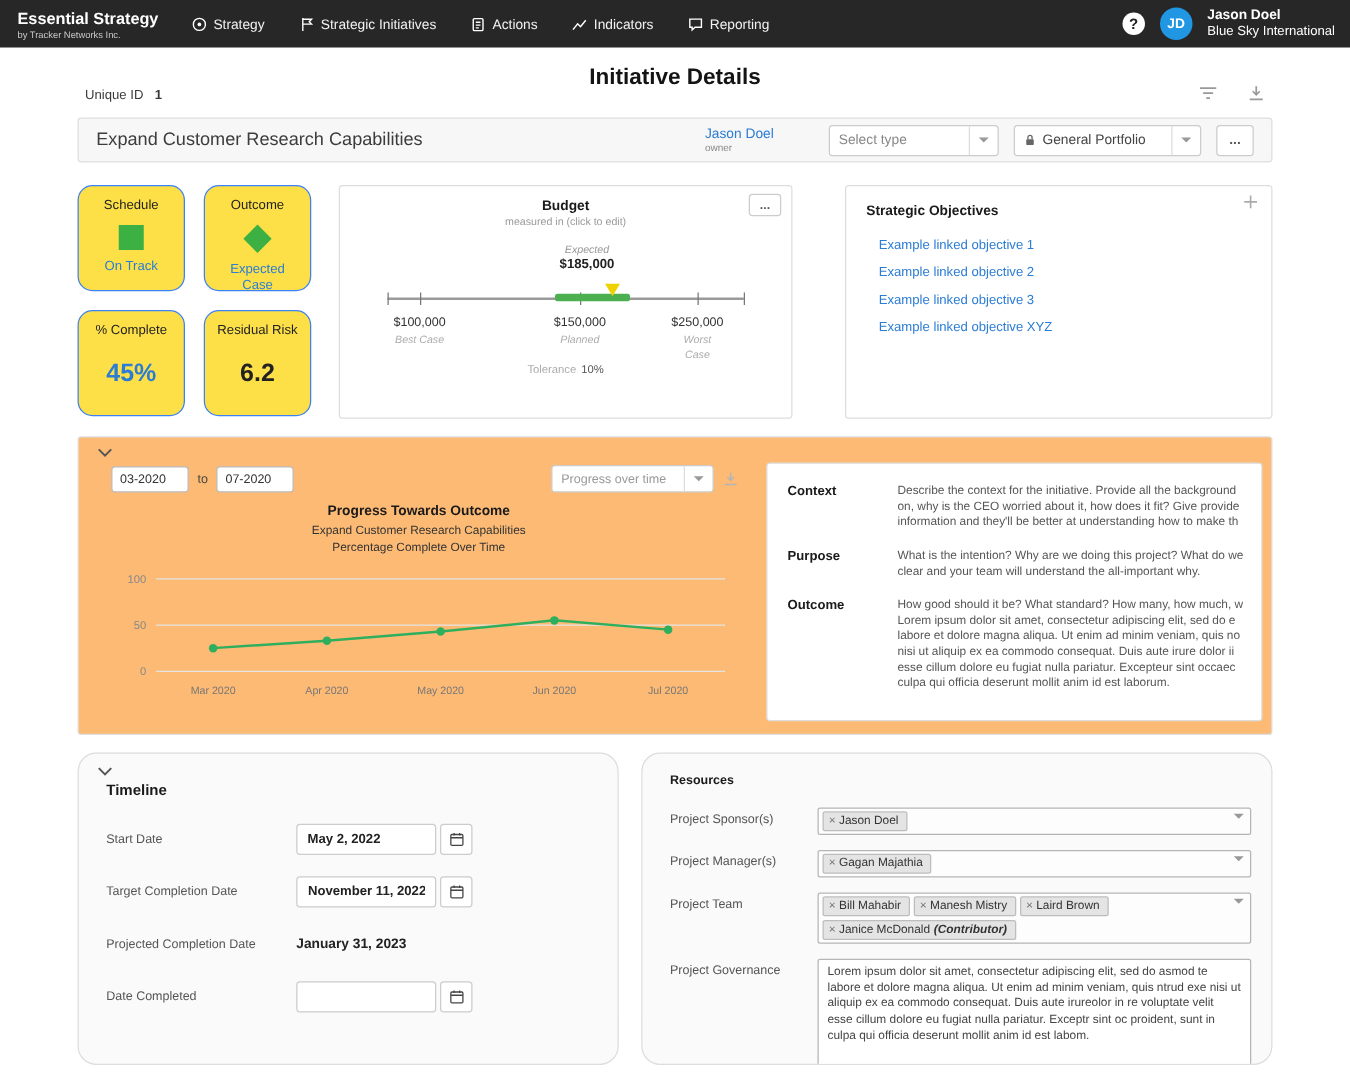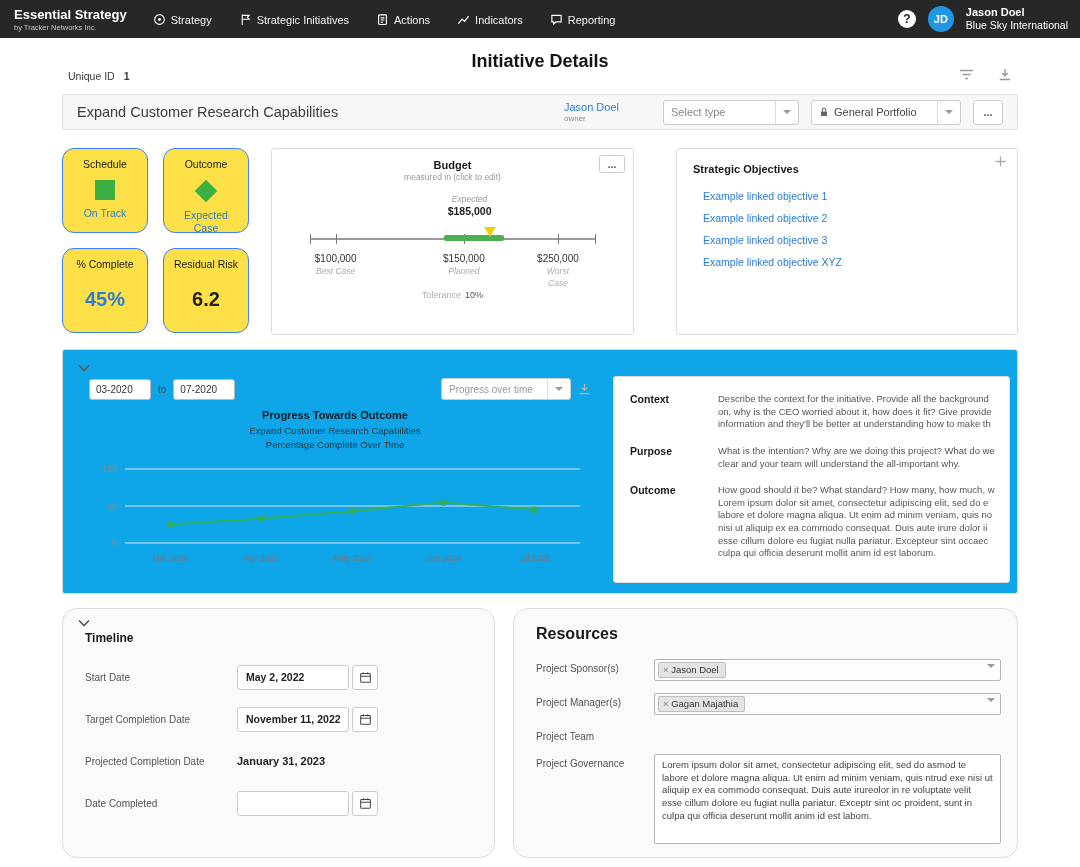--- a/index.html
+++ b/index.html
@@ -79,22 +79,22 @@
   .tolerance .tl { color:#aaa; margin-right:4px; }
   .tolerance .tv { color:#555; }
 
   .objectives-card { flex:1; background:#fff; border:1px solid #ddd; border-radius:3px; position:relative;
     padding:14px 10px 12px 16px; margin-left:20px; }
   .obj-plus { position:absolute; top:6px; right:10px; cursor:pointer; }
   .obj-title { font-weight:bold; font-size:11px; color:#1a1a1a; margin-bottom:15px; }
   .obj-link { display:block; color:#2a7cd4; font-size:10.5px; margin:0 0 10px 10px; cursor:pointer; text-decoration:none; }
 
   
-  .progress-section { margin:14px 62px 0; background:#0ea5e9; border:1px solid #ddd; border-radius:3px;
-    padding:12px 12px 10px; position:relative; }
+  .progress-section { margin:14px 62px 0; background:#fdba74; border:1px solid #ddd; border-radius:3px;
+    padding:6px 12px 10px; position:relative; }
   .collapse-chevron { width:16px; height:10px; cursor:pointer; margin:2px 0 0 2px; }
   .progress-body { display:flex; gap:18px; margin-top:2px; }
   .chart-area { flex:1; text-align:center; }
   .chart-controls { display:flex; align-items:center; gap:7px; padding:2px 4px 0 14px; }
   .date-input { width:62px; height:21px; border:1px solid #bbb; border-radius:3px; background:#fff; font-size:10px;
     color:#333; padding:0 6px; font-family:inherit; }
   .to-label { font-size:10px; color:#444; }
   .select-box.view { width:130px; height:22px; color:#999; margin-left:auto; font-size:10px; }
   .chart-titles { margin-top:8px; line-height:1.45; }
   .chart-title { font-weight:bold; font-size:11px; color:#1a1a1a; }
@@ -114,21 +114,21 @@
   .tl-title { font-weight:bold; font-size:12px; color:#1a1a1a; margin:2px 0 20px 10px; }
   .tl-row { display:flex; align-items:center; margin:0 0 17px 10px; min-height:25px; }
   .tl-label { width:152px; flex-shrink:0; font-size:10px; color:#555; }
   .tl-input { width:112px; height:25px; border:1px solid #ccc; border-radius:3px; background:#fff; font-size:10.5px;
     font-weight:bold; color:#222; padding:0 8px; font-family:inherit; }
   .cal-btn { width:26px; height:25px; border:1px solid #ccc; border-radius:3px; background:#fff; margin-left:3px;
     display:flex; align-items:center; justify-content:center; cursor:pointer; }
   .tl-static { font-size:11px; font-weight:bold; color:#222; }
 
   .resources-card { flex:1; padding:10px 16px; }
-  .res-title { font-weight:bold; font-size:16px; color:#1a1a1a; margin:6px 0 16px 6px; }
+  .res-title { font-weight:bold; font-size:10px; color:#1a1a1a; margin:6px 0 16px 6px; }
   .res-row { display:flex; margin:0 0 12px 6px; }
   .res-label { width:118px; flex-shrink:0; font-size:10px; color:#555; padding-top:4px; }
   .multi-select { flex:1; border:1px solid #b5b5b5; border-radius:2px; background:#fdfdfd; position:relative;
     padding:2px 18px 2px 3px; min-height:21px; display:flex; flex-wrap:wrap; gap:3px; align-content:flex-start; cursor:pointer; }
   .ms-caret { position:absolute; right:5px; top:8px; }
   .tag { background:#e4e4e4; border:1px solid #bdbdbd; border-radius:2px; font-size:9.5px; color:#333;
     padding:1px 6px 2px 4px; white-space:nowrap; height:16px; }
   .tag::before { content:"× "; color:#777; }
   .tag-role { font-style:italic; font-weight:bold; margin-left:3px; }
   .gov-textarea { flex:1; height:90px; border:1px solid #b5b5b5; border-radius:2px; background:#fff; font-size:9.5px;
@@ -443,20 +443,27 @@
     <div class="res-row">
       <div class="res-label">Project Manager(s)</div>
       <div class="multi-select">
         <span class="tag"><span>Gagan Majathia</span></span>
         <span class="ms-caret"><span class="caret"></span></span>
       </div>
     </div>
 
     <div class="res-row">
       <div class="res-label">Project Team</div>
+      <div class="multi-select">
+        <span class="tag"><span>Bill Mahabir</span></span>
+        <span class="tag"><span>Manesh Mistry</span></span>
+        <span class="tag"><span>Laird Brown</span></span>
+        <span class="tag"><span>Janice McDonald</span><span class="tag-role">(Contributor)</span></span>
+        <span class="ms-caret"><span class="caret"></span></span>
+      </div>
     </div>
 
     <div class="res-row">
       <div class="res-label">Project Governance</div>
       <textarea class="gov-textarea" style="">Lorem ipsum dolor sit amet, consectetur adipiscing elit, sed do asmod te labore et dolore magna aliqua. Ut enim ad minim veniam, quis ntrud exe nisi ut aliquip ex ea commodo consequat. Duis aute irureolor in re voluptate velit esse cillum dolore eu fugiat nulla pariatur. Exceptr sint oc proident, sunt in culpa qui officia deserunt mollit anim id est labom.</textarea>
     </div>
   </div>
 </div>
 
 </body></html>

